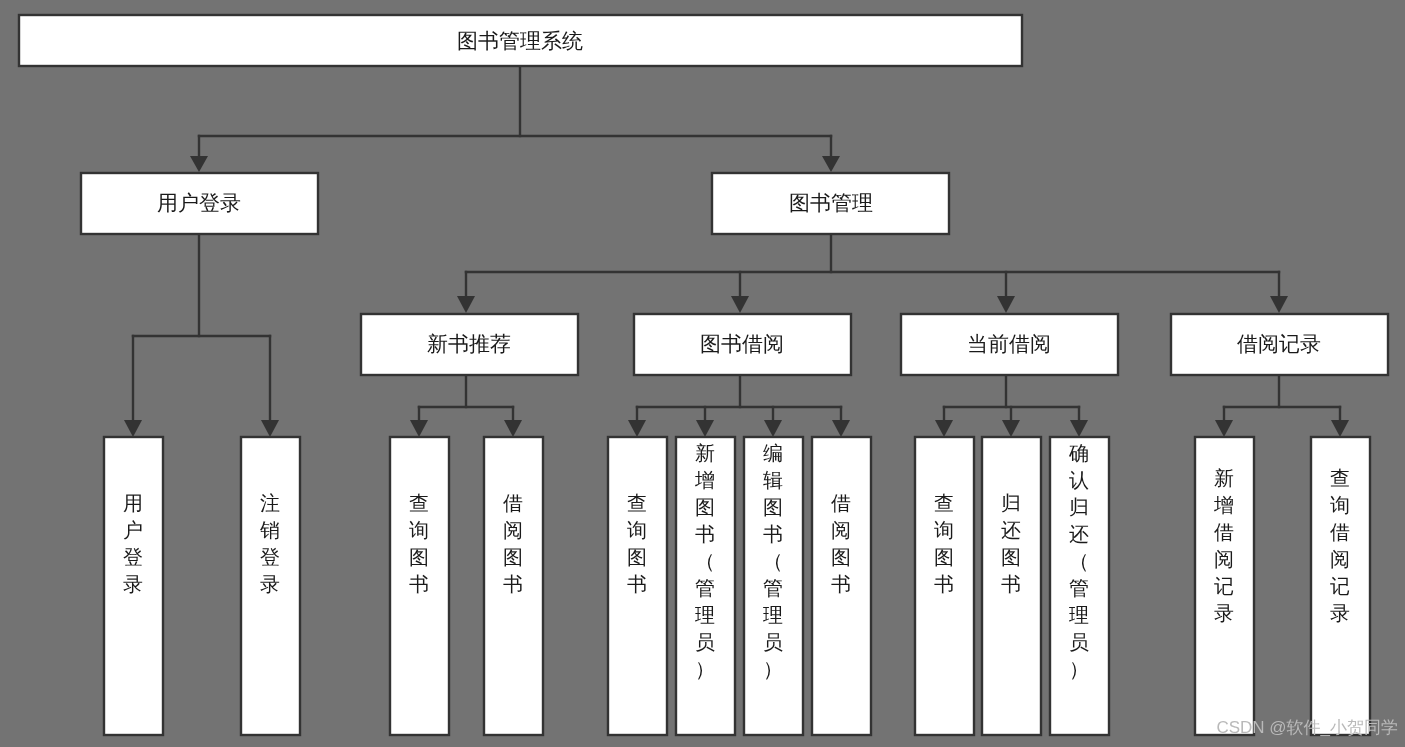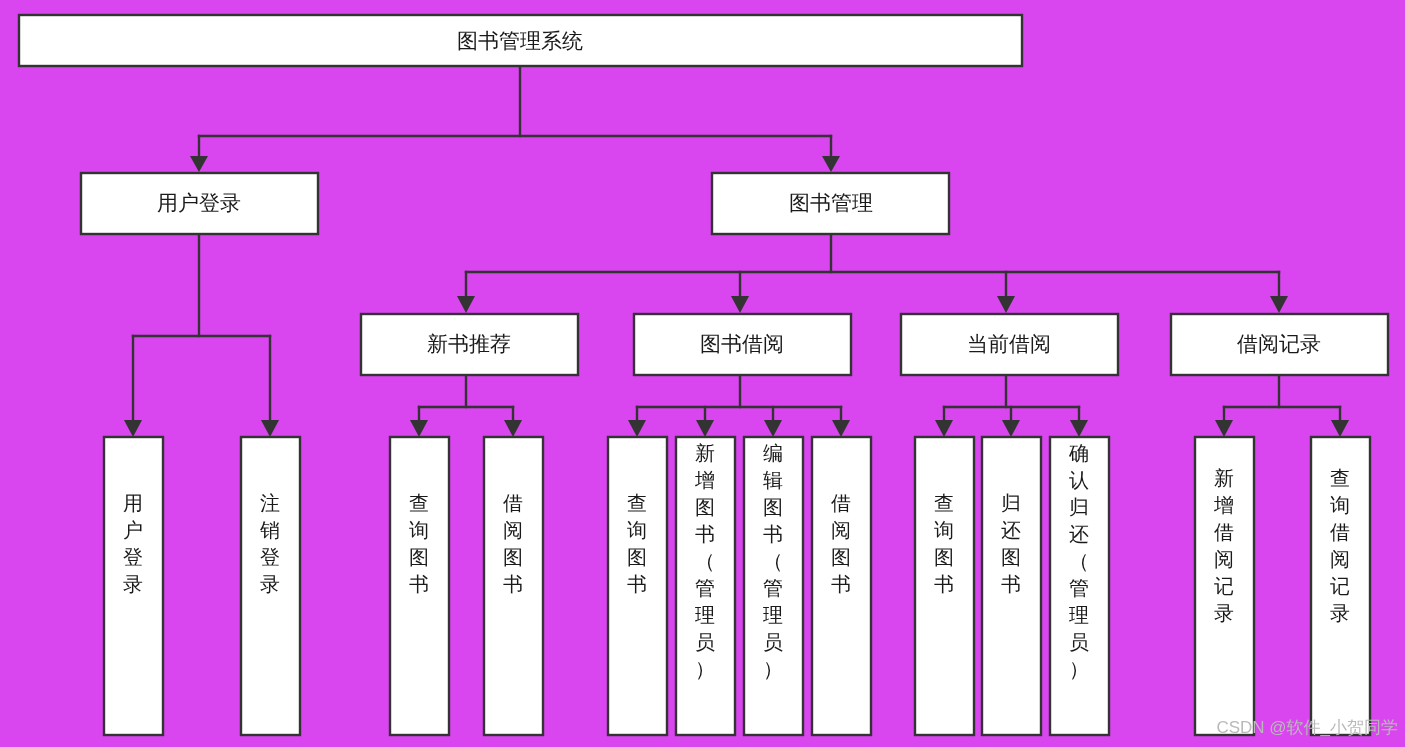--- a/index.html
+++ b/index.html
@@ -8,21 +8,21 @@
     padding: 0;
     background: #ffffff;
   }
   body {
     font-family: "Liberation Sans", "DejaVu Sans", sans-serif;
   }
   #diagram-root {
     position: relative;
     width: 1405px;
     height: 747px;
-    background: #d946ef;
+    background: #737373;
     overflow: hidden;
   }
   svg.diagram-canvas {
     position: absolute;
     left: 0;
     top: 0;
     width: 1405px;
     height: 747px;
   }
   .node-box {

